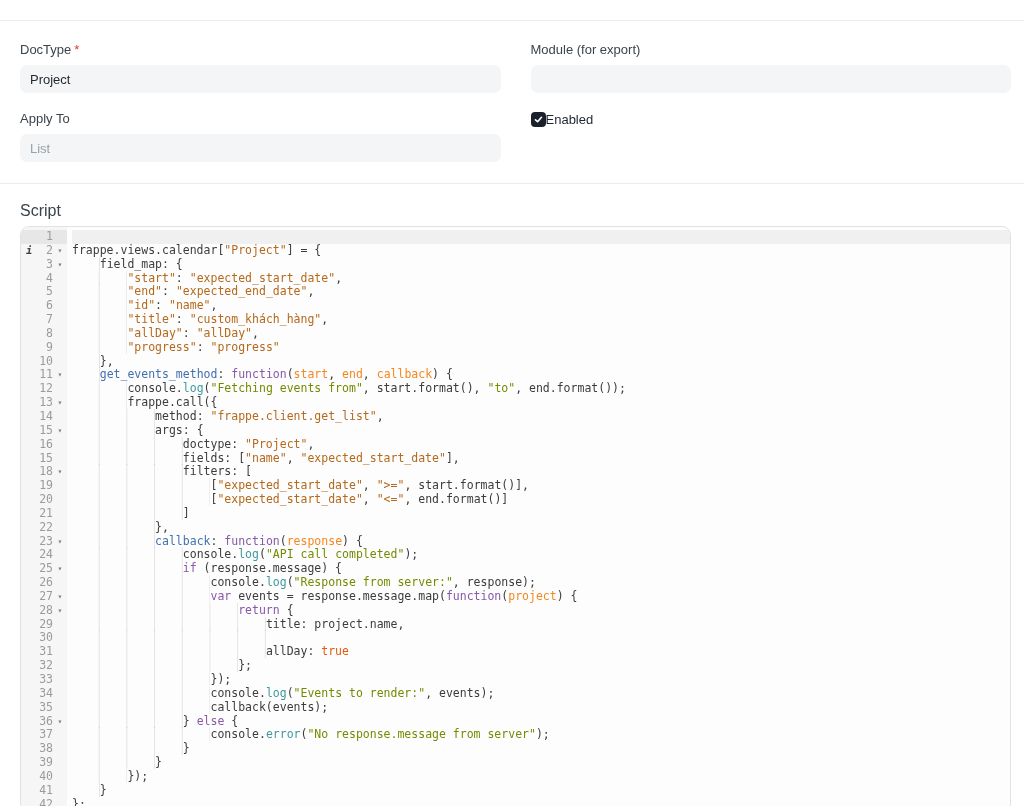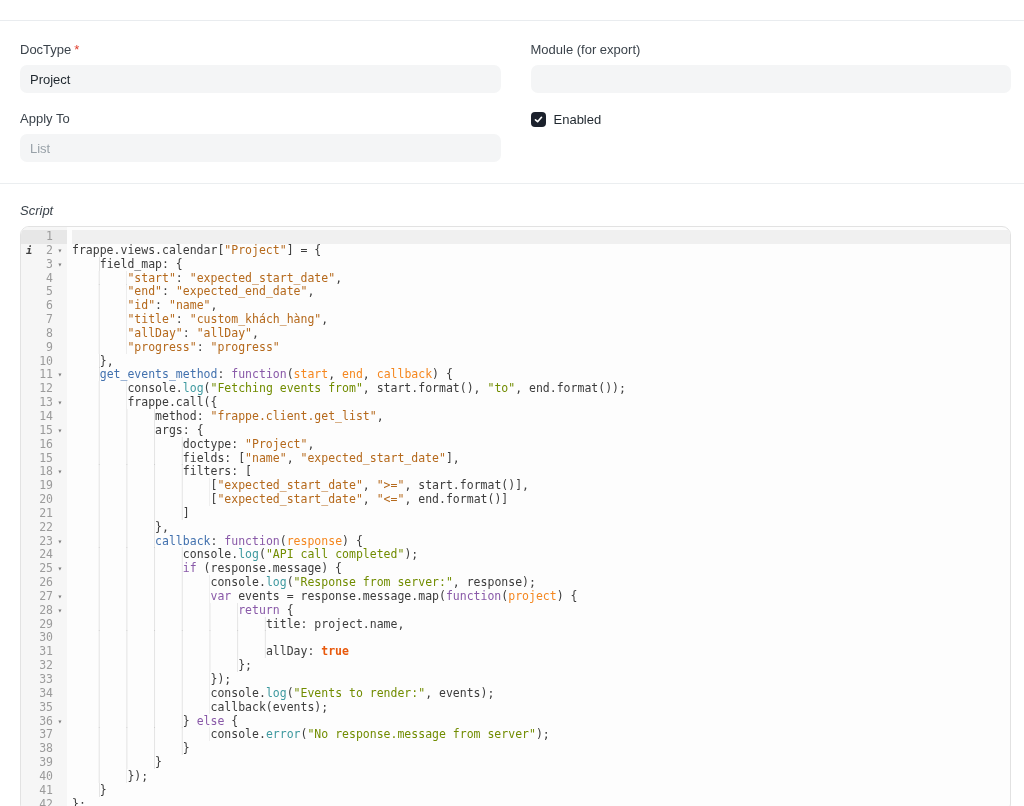--- a/index.html
+++ b/index.html
@@ -24,34 +24,34 @@
   .req { color: var(--required_red, #e03e2d); margin-left: 3px; }
   .input {
     display: block; width: 100%; height: 28px;
     background: var(--input_bg, #f4f5f6);
     border: none; border-radius: 7px; outline: none;
     font-family: "Liberation Sans", sans-serif;
     font-size: 13px; color: #1f272e; padding: 0 10px;
   }
   .input.muted { color: var(--muted_value, #98a1a8); }
   .row2 { margin-top: 18px; }
-  .enabled-row { margin-top: 17px; display: flex; align-items: center; gap: 8px; height: 18px; }
+  .enabled-row { margin-top: 17px; display: flex; align-items: center; gap: 0; height: 18px; }
   .checkbox {
     width: 15px; height: 15px; border-radius: 4px;
     background: var(--checkbox, #1b212c);
     display: flex; align-items: center; justify-content: center;
     cursor: pointer; flex: none;
   }
   .cb-label { font-size: 13px; color: #1f272e; }
 
   .divider { border: none; border-top: 1px solid var(--divider, #ebeef0); margin: 21px 0 0 0; }
 
   .script-label {
     padding: 19px 0 7px 20px;
-    font-size: 13px; line-height: 16px; color: var(--label, #3b434b); font-style: italic;
+    font-size: 16px; line-height: 16px; color: var(--label, #3b434b);
   }
 
   
   .editor {
     margin: 0 13px 0 20px; height: 587px;
     border: 1px solid var(--editor_border, #e2e2e2); border-radius: 9px;
     display: flex; overflow: hidden;
     background: var(--code_bg, #fdfdfd);
     font-family: "DejaVu Sans Mono", monospace;
     font-size: 11.5px;
@@ -73,21 +73,21 @@
   .code-row { height: 13.85px; line-height: 13.85px; white-space: pre; }
   .code-row.c-act { background: var(--active_line, #f0f0f0); }
 
   .tk-p { color: var(--tk_plain, #3c3c3c); }
   .tk-k { color: var(--tk_keyword, #8959a8); text-align: right; }
   .tk-s { color: var(--tk_string_green, #718c00); }
   .tk-o { color: var(--tk_string_orange, #b5691c); }
   .tk-f { color: var(--tk_function, #4271ae); }
   .tk-t { color: var(--tk_support, #3e999f); }
   .tk-a { color: var(--tk_param, #f5871f); }
-  .tk-b { color: var(--tk_bool, #e8590c); font-weight: bold; }
+  .tk-b { color: var(--tk_bool, #e8590c); }
   .tk-i {
     background-image: linear-gradient(to left, rgba(0,0,0,0.10) 1px, transparent 1px);
     background-size: 4ch 100%;
   }
 </style>
 </head>
 <body>
 
 <div class="page">
 

